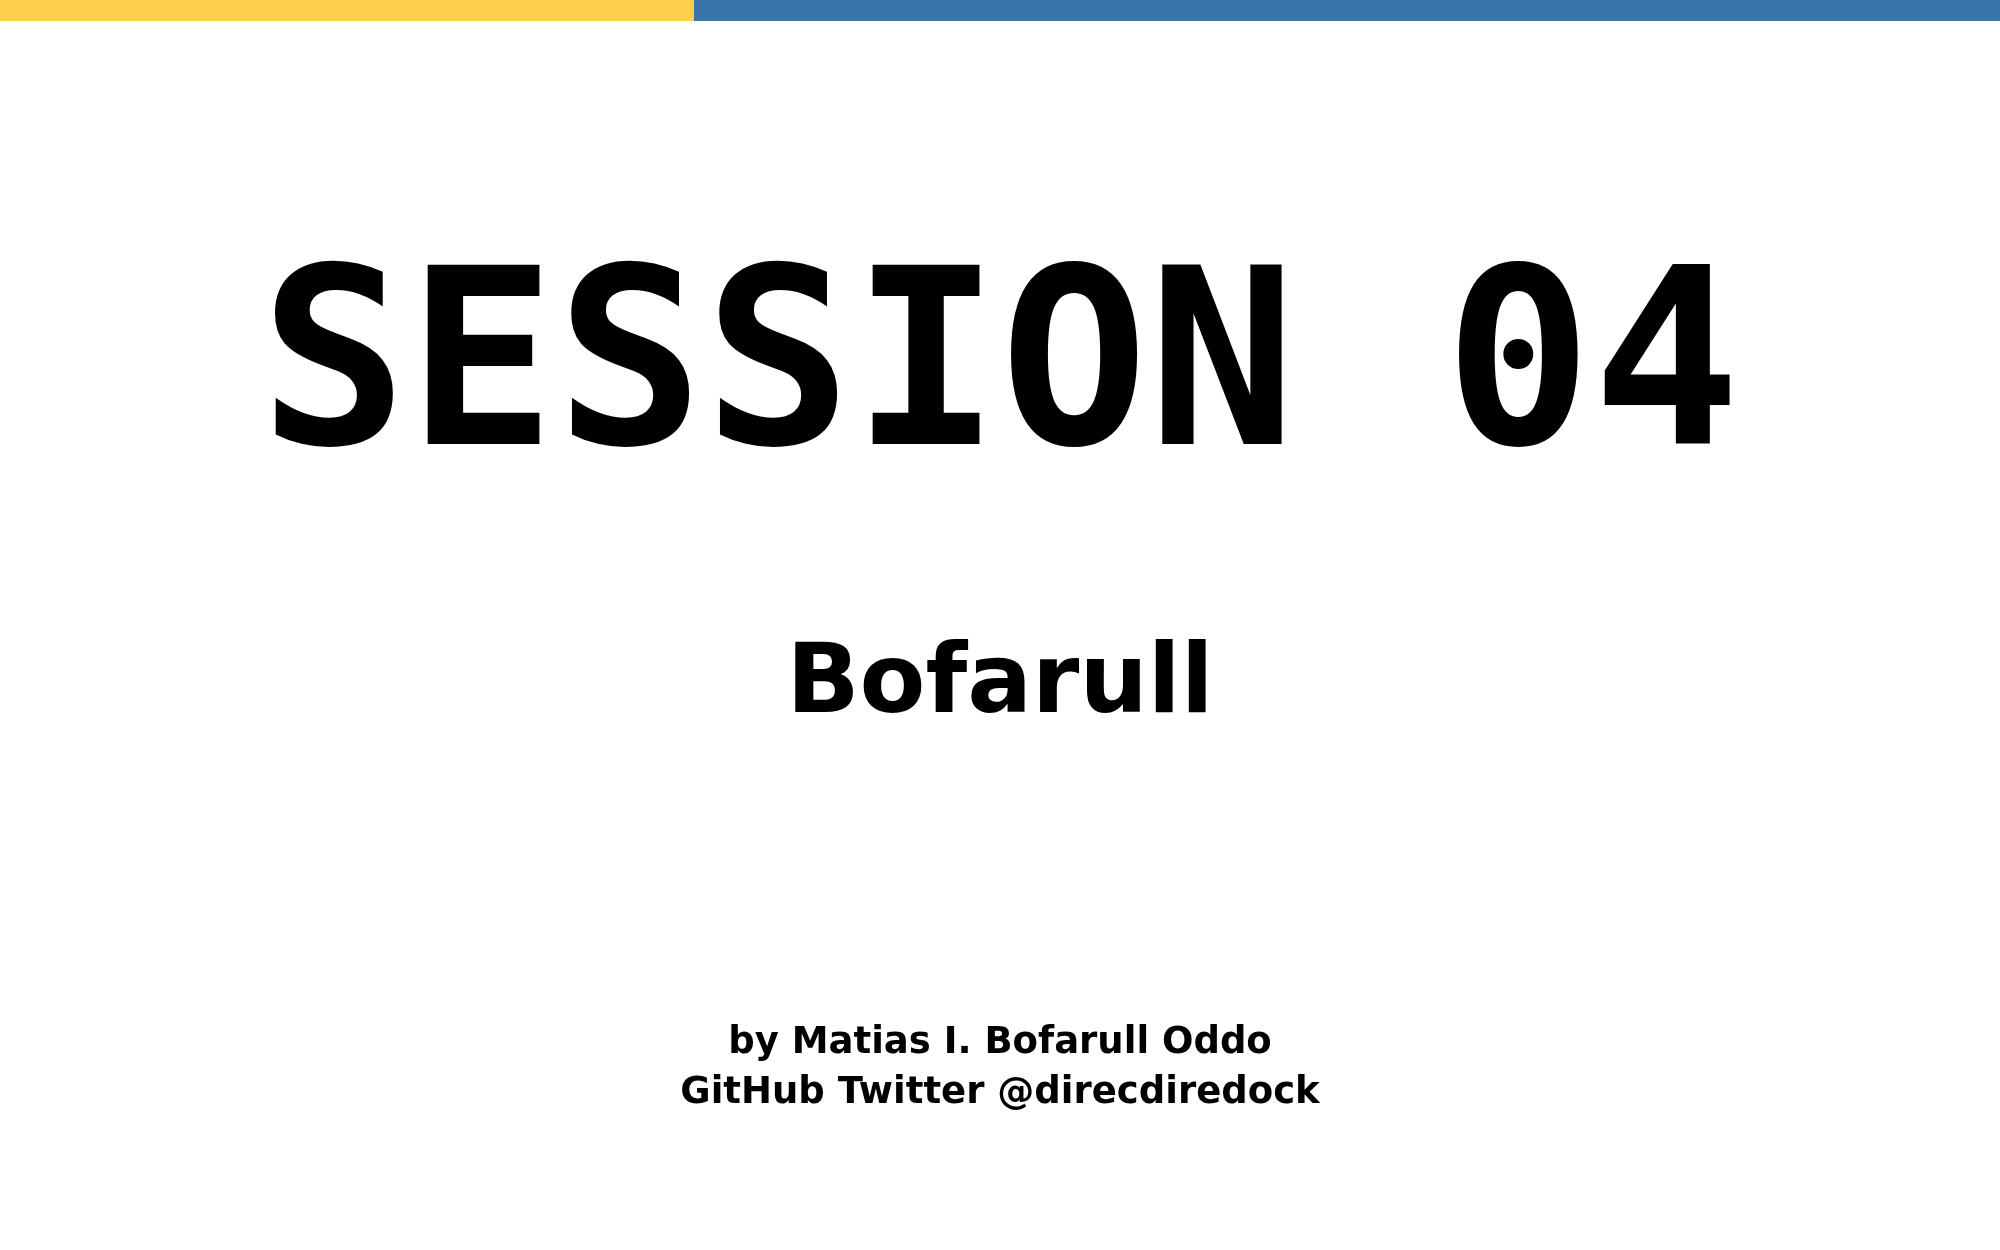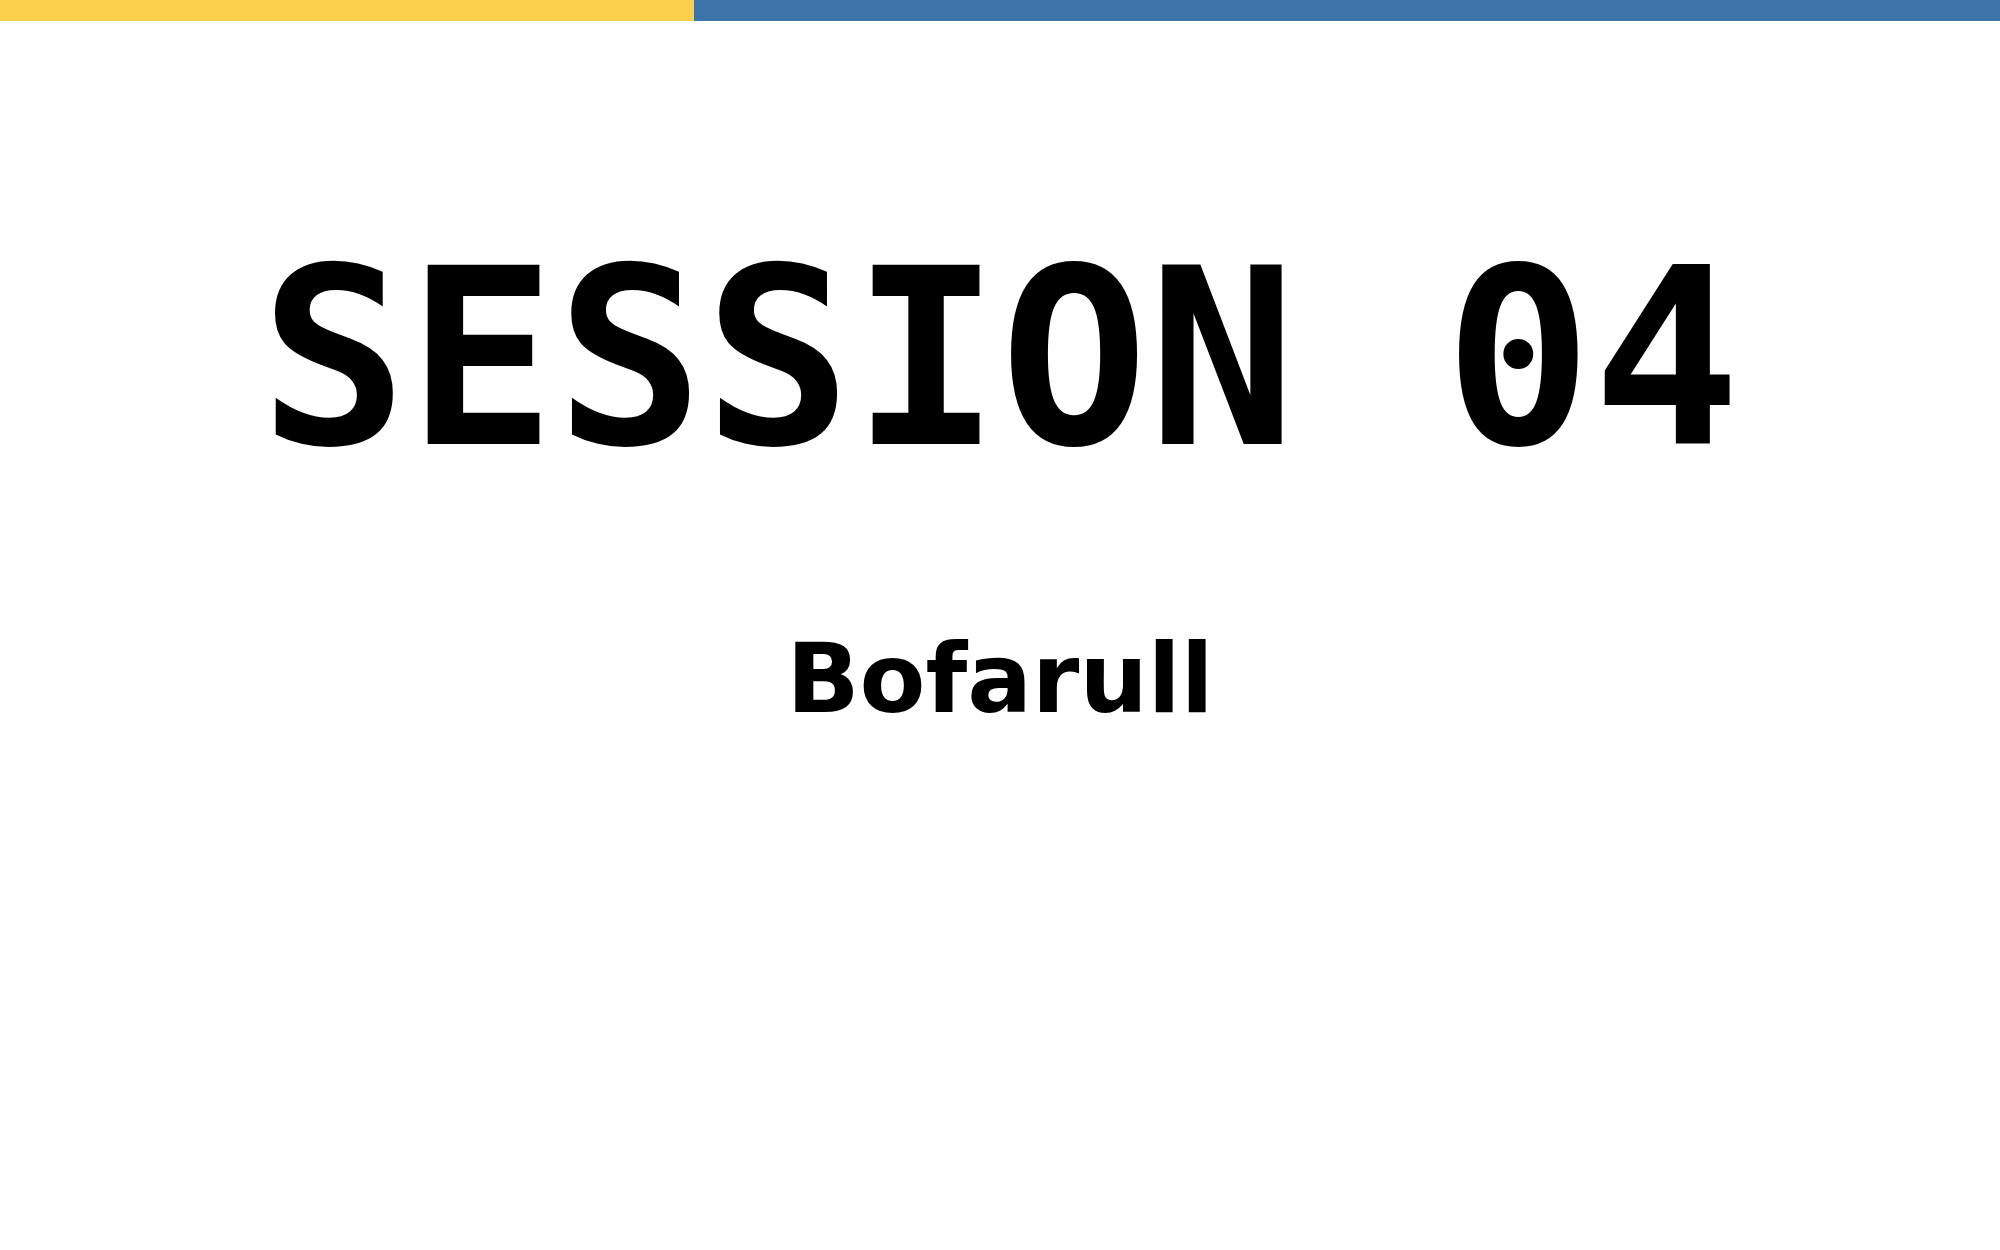--- a/index.html
+++ b/index.html
@@ -107,15 +107,19 @@
     <div class="seg-yellow" style="width: 694px; background: rgb(252, 208, 74);"></div>
     <div class="seg-blue" style="background: rgb(58, 116, 168);"></div>
   </div>
 
   <div class="content">
 
     <div class="slide-title">SESSION 04</div>
 
     <div class="slide-subtitle">Bofarull</div>
 
+    <div class="byline">
+      <span class="byline-line">by Matias I. Bofarull Oddo</span>
+      <span class="byline-line">GitHub Twitter @direcdiredock</span>
+    </div>
 
   </div>
 </div>
 
 </body></html>

